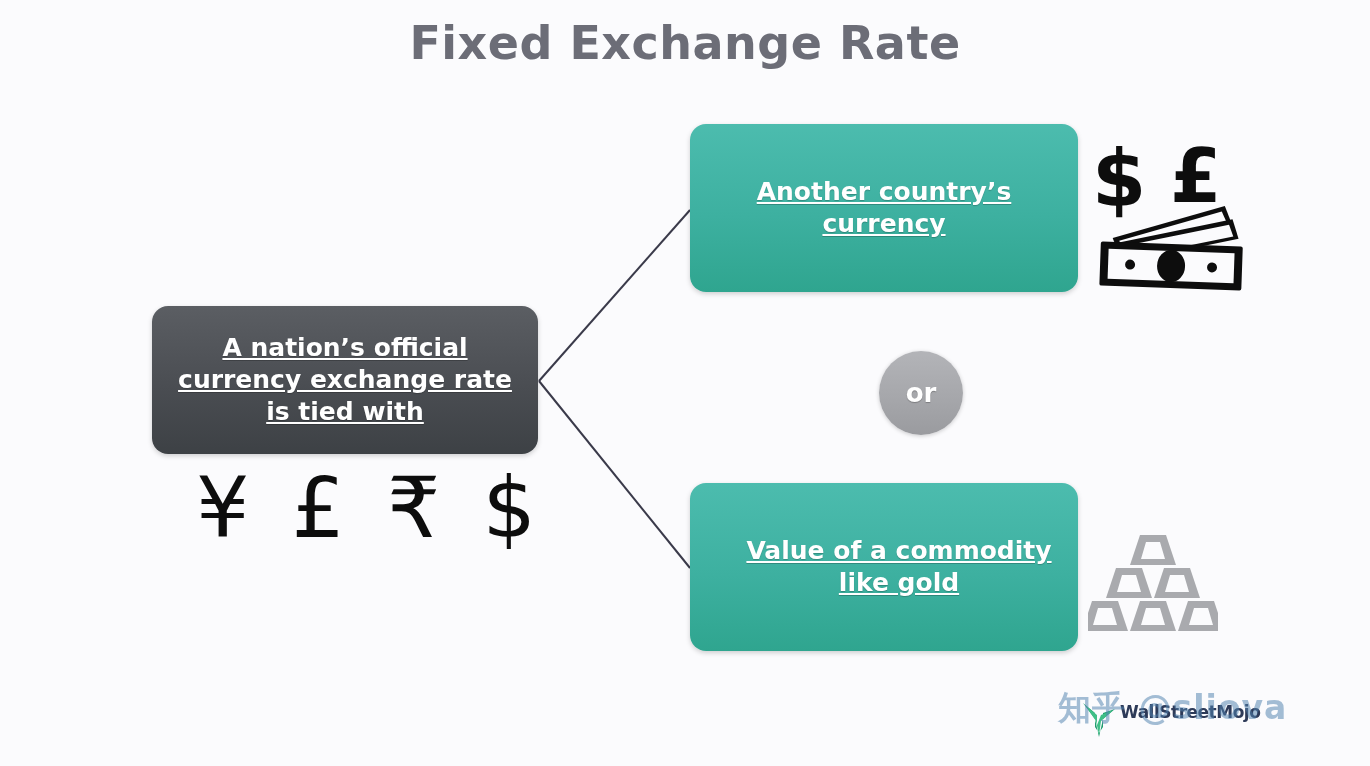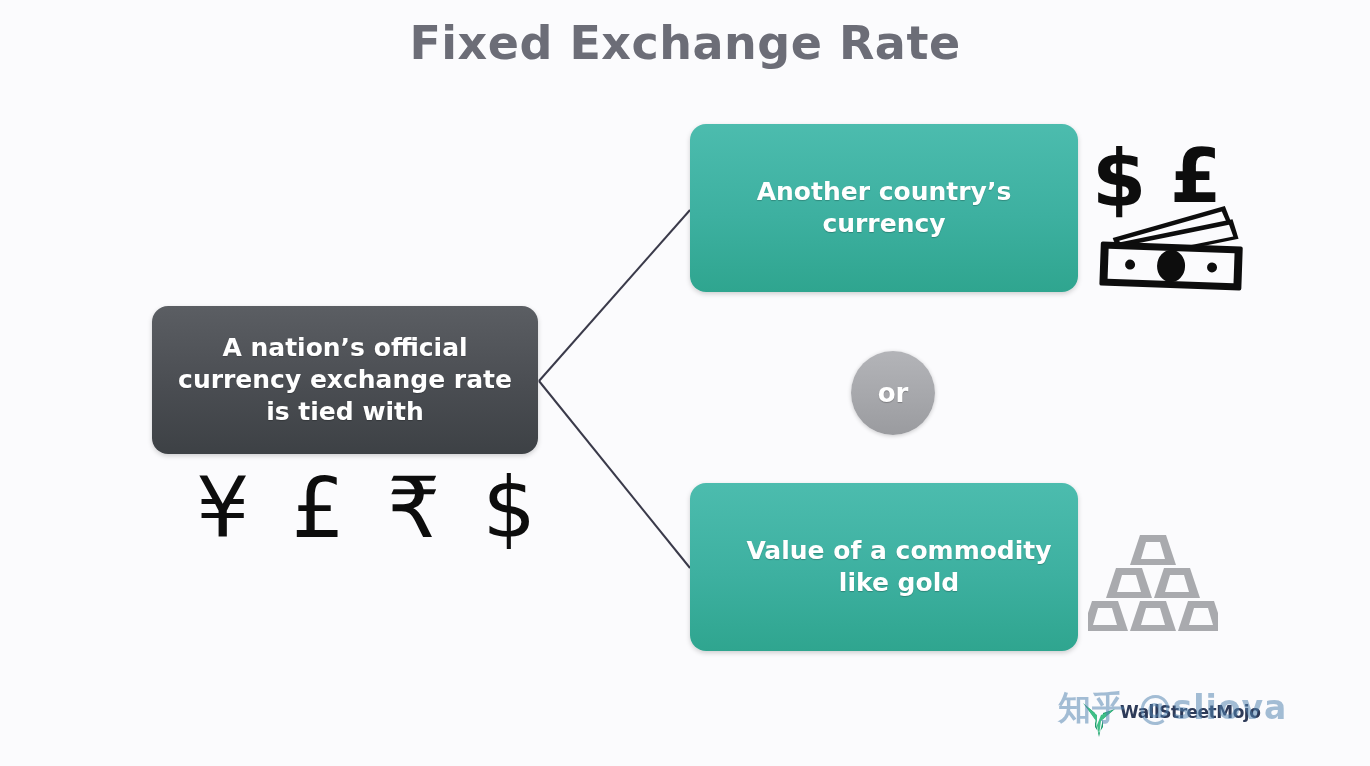--- a/index.html
+++ b/index.html
@@ -42,20 +42,21 @@
     justify-content: center;
     text-align: center;
     color: #ffffff;
     font-weight: bold;
     line-height: 1.28;
     box-shadow: 0 2px 5px rgba(0,0,0,0.18);
     font-family: "DejaVu Sans", sans-serif;
     text-shadow: 0 1px 1px rgba(0,0,0,0.22);
     box-sizing: border-box;
     padding: 6px 18px;
+    text-decoration: underline;
   }
 
   .node-root {
     left: 152px;
     top: 306px;
     width: 386px;
     height: 148px;
     font-size: 25px;
     background: linear-gradient(180deg, #5b5e63 0%, #4a4d52 55%, #3d4145 100%);
     justify-content: center;
@@ -67,21 +68,21 @@
     height: 168px;
     font-size: 25px;
     background: linear-gradient(180deg, #4cbcae 0%, #3db0a0 55%, #2fa58f 100%);
   }
   .node-branch-top { top: 124px; }
   .node-branch-bottom { top: 483px; padding-left: 48px; }
 
   
   .or-bubble {
     position: absolute;
-    left: 851px;
+    left: 879px;
     top: 351px;
     width: 84px;
     height: 84px;
     border-radius: 50%;
     background: linear-gradient(180deg, #b3b4b8 0%, #a6a7ab 55%, #9a9b9f 100%);
     display: flex;
     align-items: center;
     justify-content: center;
     color: #ffffff;
     font-size: 26px;

